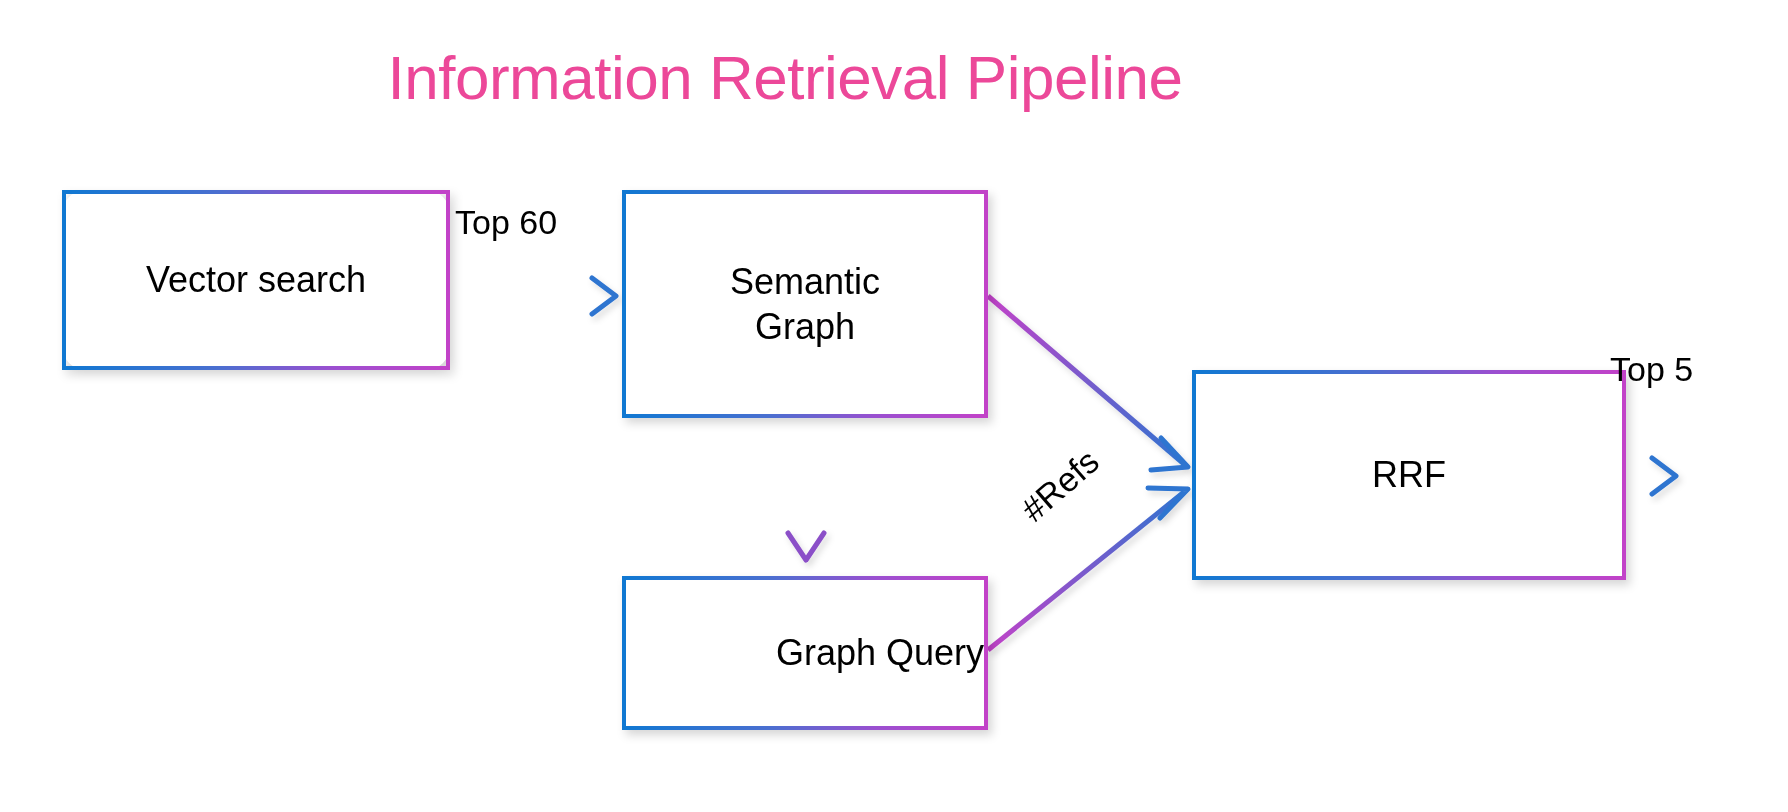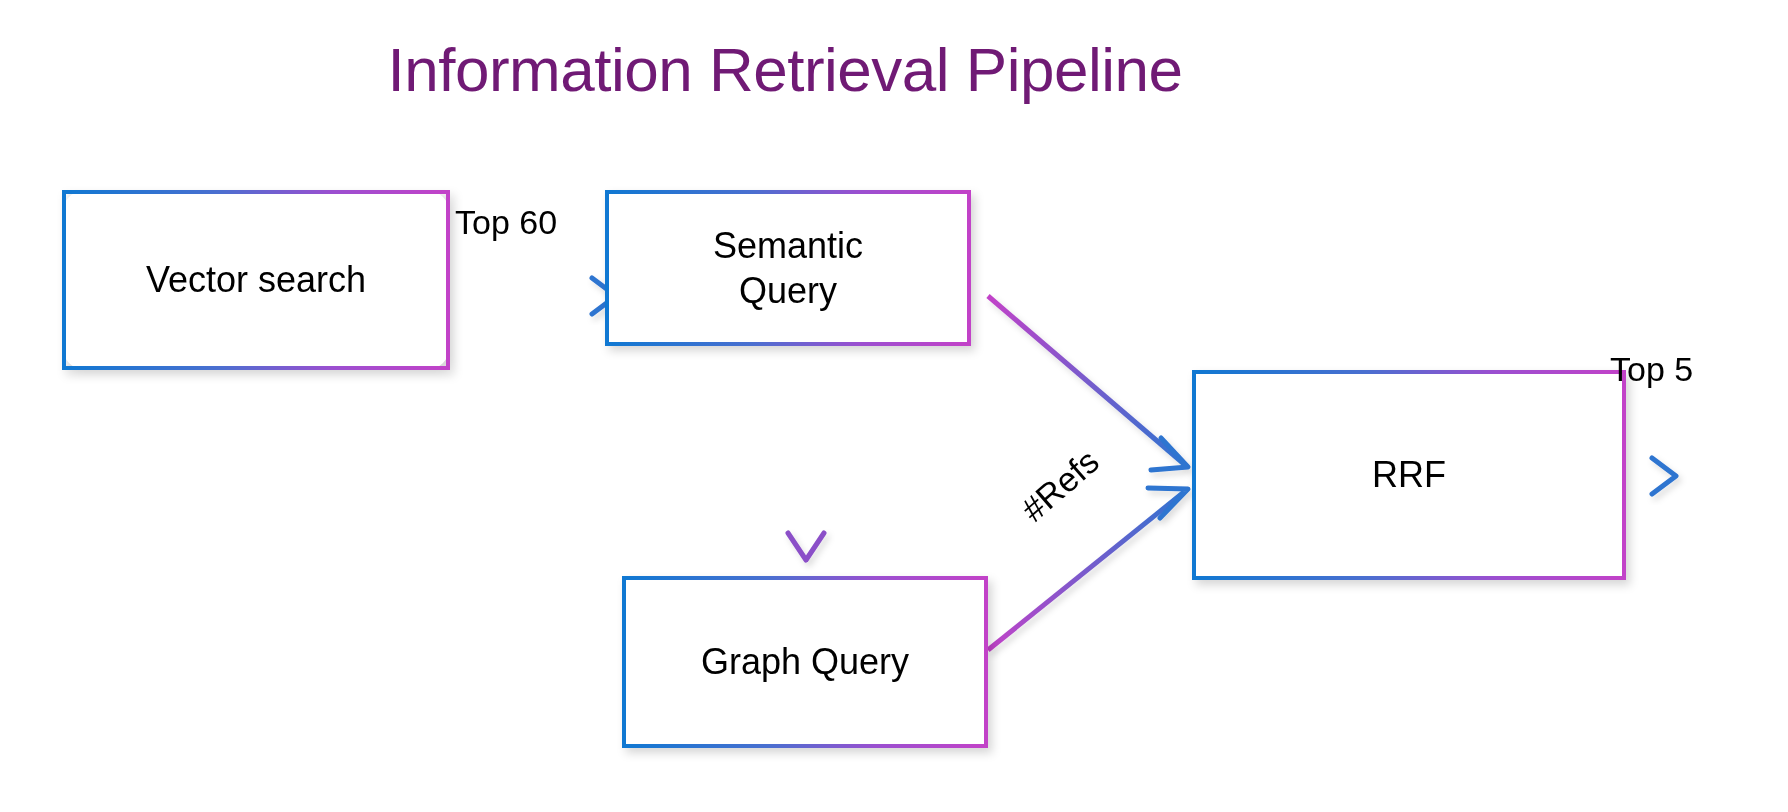--- a/index.html
+++ b/index.html
@@ -12,49 +12,49 @@
     height: 812px;
     position: relative;
     overflow: hidden;
     font-family: "Liberation Sans", sans-serif;
     color: #000000;
   }
 
   #diagram-title {
     position: absolute;
     left: 0;
-    top: 34px;
+    top: 42px;
     width: 1570px;
     text-align: center;
     font-size: 62px;
     font-weight: 400;
     letter-spacing: -0.5px;
-    color: #701a75;
+    color: #ec4899;
     white-space: nowrap;
   }
 
   .node {
     position: absolute;
     box-sizing: border-box;
     background: #ffffff;
     border: 4px solid transparent;
     border-image: linear-gradient(90deg, #1078D2 0%, #4A6FD0 40%, #9B4FD0 70%, #C242C8 100%) 1;
     display: flex;
     align-items: center;
     justify-content: center;
     text-align: center;
     font-size: 36px;
     line-height: 1.26;
     color: #000000;
     filter: drop-shadow(4px 5px 5px rgba(0,0,0,0.16));
   }
 
   #node-vector-search { left: 62px;  top: 190px; width: 388px; height: 180px; border-radius: 24px; }
-  #node-semantic-ranker { left: 605px; top: 190px; width: 366px; height: 156px; border-radius: 8px; }
-  #node-graph-query { left: 622px; top: 576px; width: 366px; height: 172px; }
+  #node-semantic-ranker { left: 622px; top: 190px; width: 366px; height: 228px; border-radius: 8px; }
+  #node-graph-query { left: 622px; top: 576px; width: 366px; height: 154px; justify-content: flex-end; }
   #node-rrf { left: 1192px; top: 370px; width: 434px; height: 210px; }
 
   .edge-label {
     position: absolute;
     font-size: 34px;
     color: #000000;
     white-space: nowrap;
   }
   #label-top60 { left: 455px; top: 203px; text-align: right; }
   #label-top10 { left: 1610px; top: 350px; }
@@ -129,21 +129,21 @@
   </g>
 </svg>
 
 <div class="node" id="node-vector-search">
   <span>Vector search</span>
 </div>
 
 <div class="node" id="node-semantic-ranker">
   <span>
     <span>Semantic</span><br>
-    <span>Query</span>
+    <span>Graph</span>
   </span>
 </div>
 
 <div class="node" id="node-graph-query">
   <span>Graph Query</span>
 </div>
 
 <div class="node" id="node-rrf">
   <span>RRF</span>
 </div>

